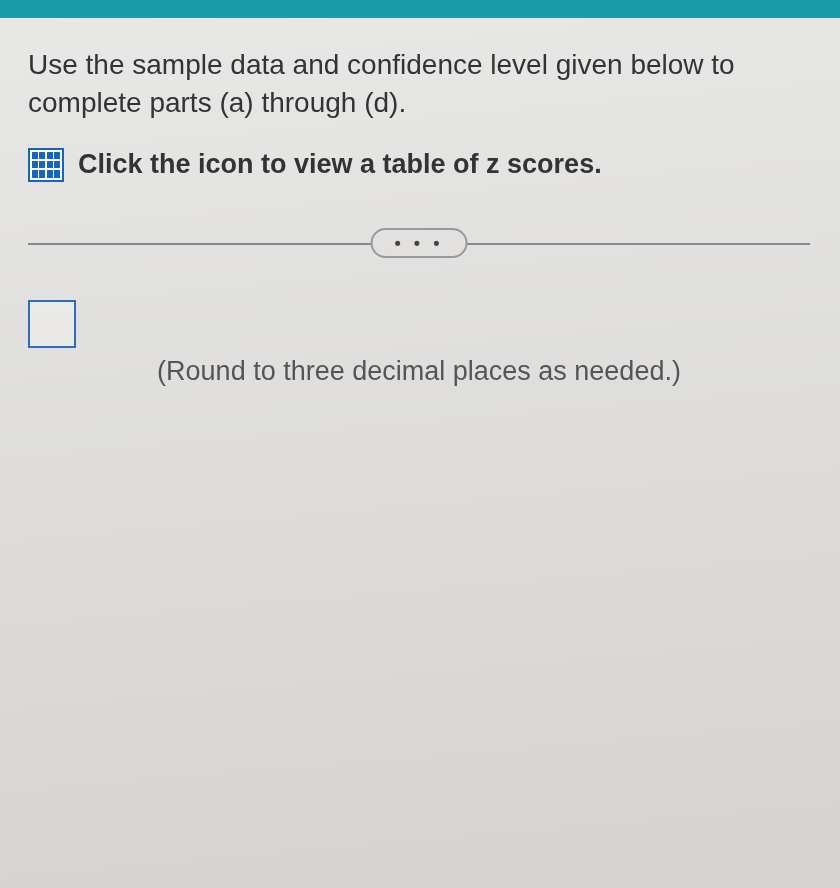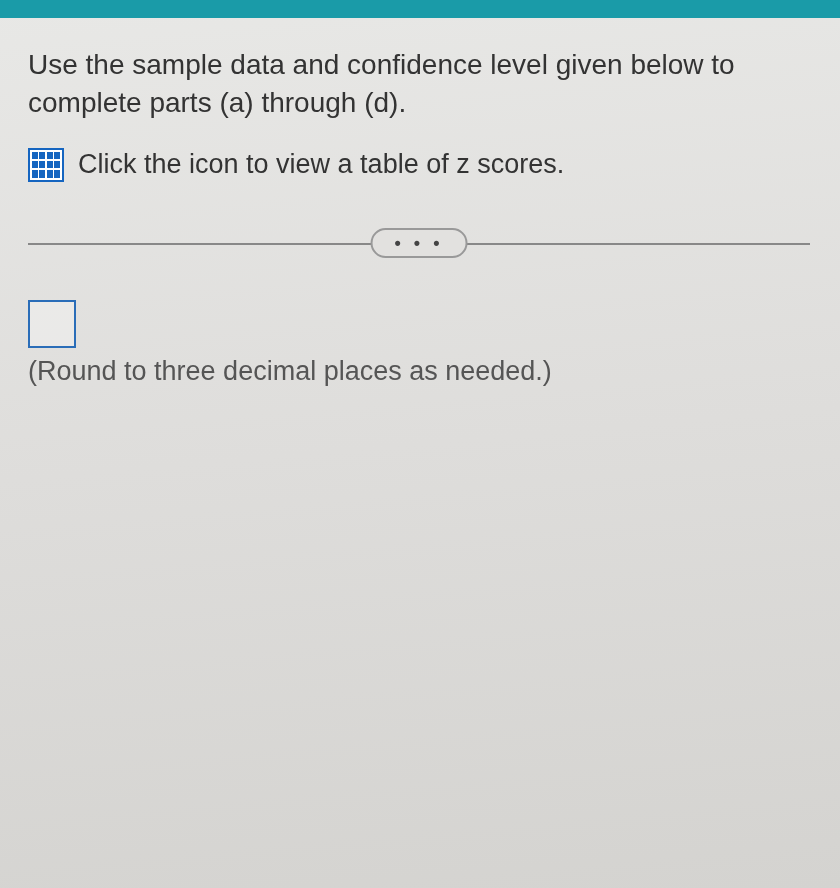--- a/index.html
+++ b/index.html
@@ -34,20 +34,21 @@
       font-size: 28px;
       line-height: 1.35;
       margin-bottom: 30px;
       color: #333;
     }
     .link-row {
       display: flex;
       align-items: center;
       gap: 14px;
       margin-bottom: 60px;
+      font-weight: bold;
     }
     .table-icon {
       width: 36px;
       height: 34px;
       border: 2.5px solid #1565c0;
       background: #fff;
       display: grid;
       grid-template-columns: repeat(4, 1fr);
       grid-template-rows: repeat(3, 1fr);
       padding: 2px;
@@ -100,20 +101,21 @@
     .answer-box {
       width: 48px;
       height: 48px;
       border: 2px solid #2a6db8;
       background: rgba(255,255,255,0.3);
       margin-bottom: 8px;
     }
     .round-note {
       font-size: 27px;
       color: #555;
+      text-align: center;
     }
   </style>
 </head>
 <body>
 
 <div class="top-bar"></div>
 
 <div class="content">
 
   <p class="instruction-block">Use the sample data and confidence level given below to complete parts (a) through (d).</p>

